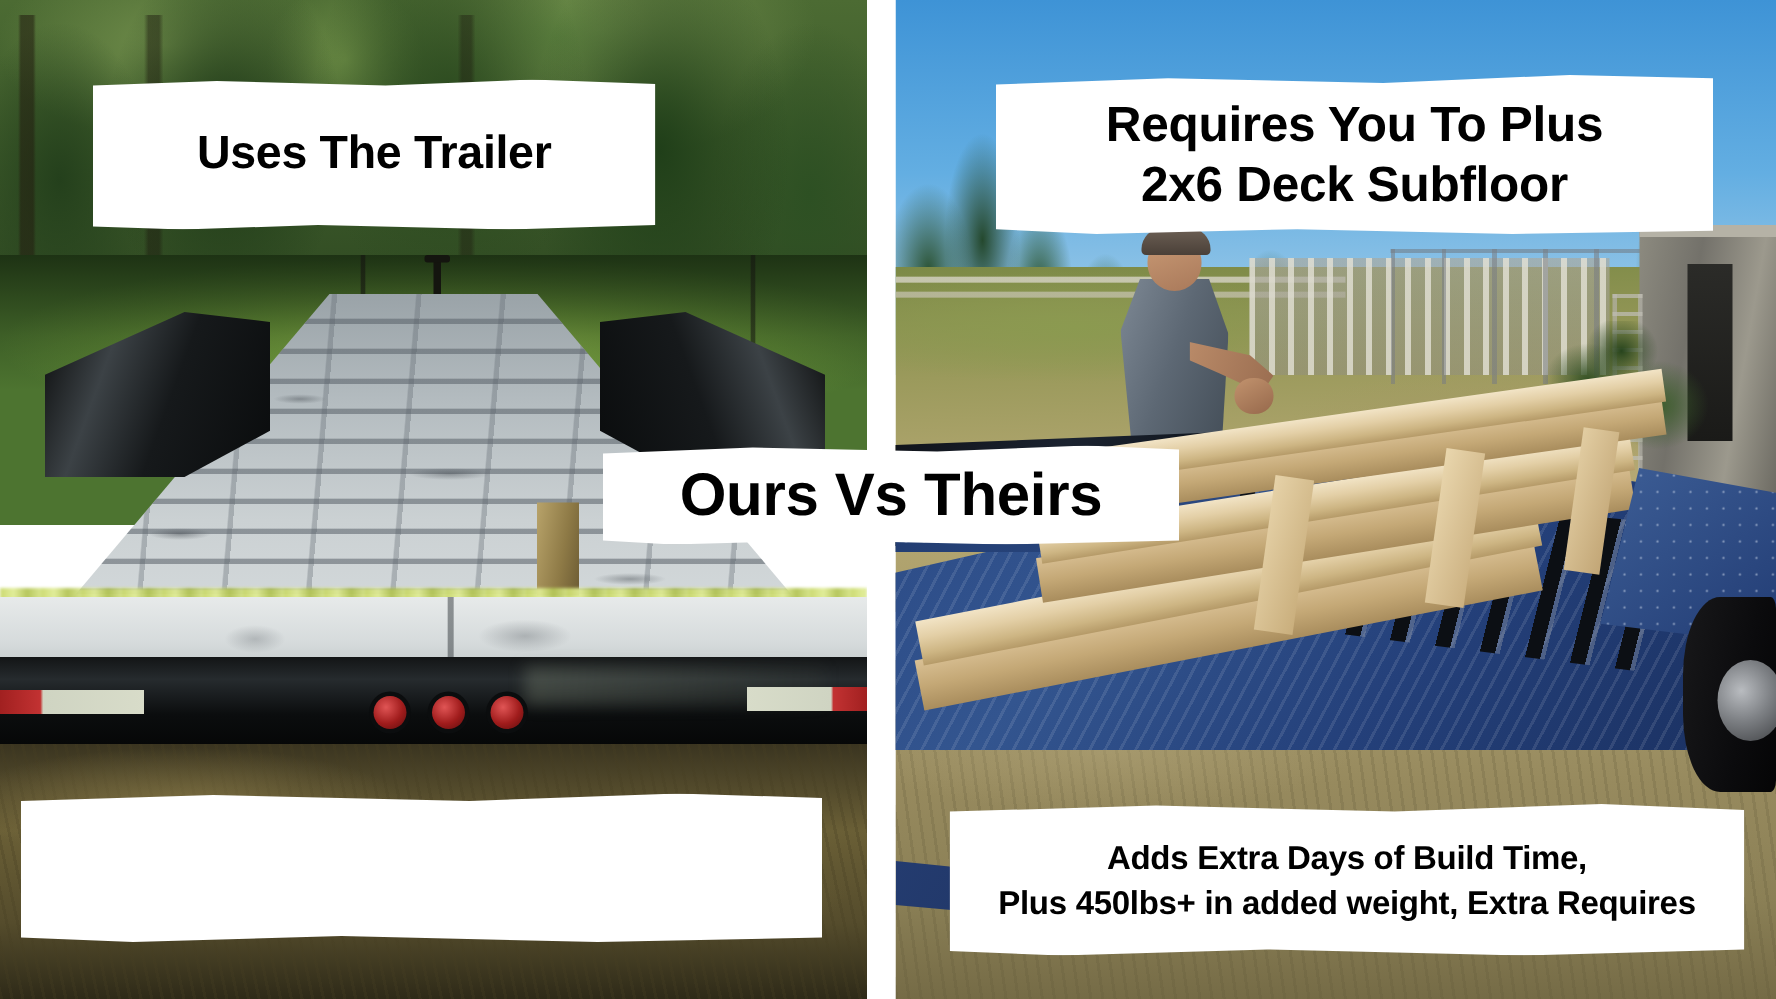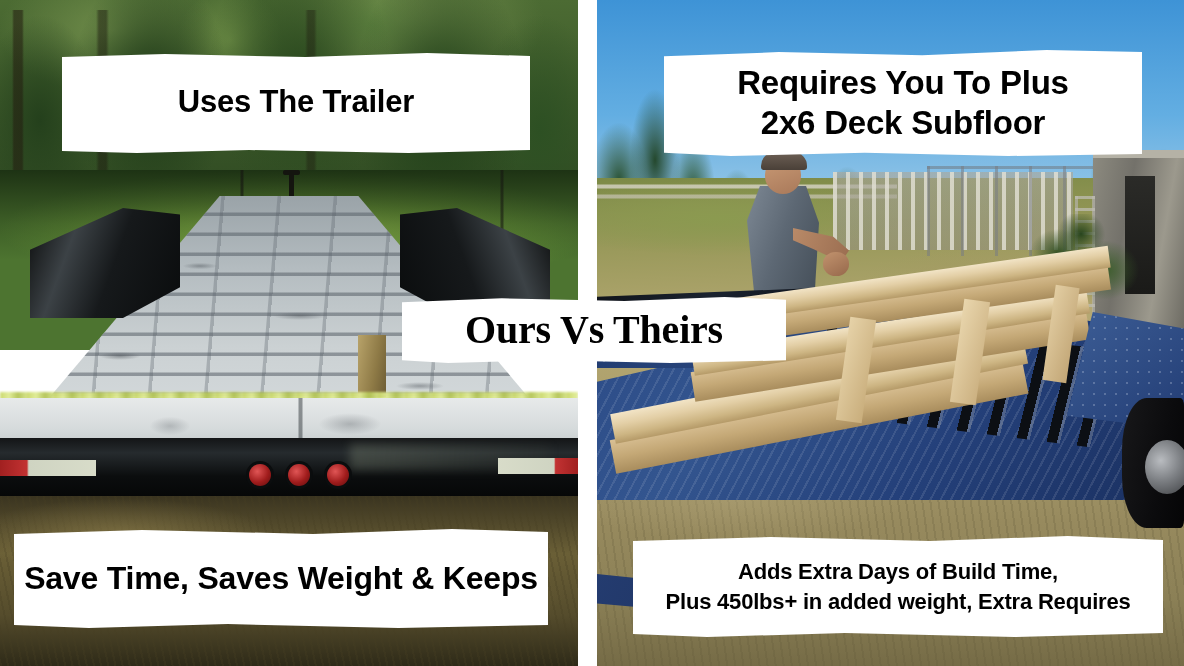--- a/index.html
+++ b/index.html
@@ -411,36 +411,35 @@
     text-align: center;
     color: #000000;
     font-weight: bold;
     line-height: 1.22;
     letter-spacing: -0.2px;
     filter: drop-shadow(0 1px 2px rgba(0,0,0,0.35));
   }
   .banner .line { display: block; white-space: nowrap; }
 
   #banner-top-left {
-    left: 62px; top: 53px; width: 468px; height: 100px;
+    left: 62px; top: 53px; width: 375px; height: 100px;
     font-size: 31px;
     padding-bottom: 2px;
     clip-path: polygon(0% 4%, 22% 1%, 52% 4%, 78% 0%, 100% 3%, 100% 97%, 74% 100%, 40% 97%, 16% 100%, 0% 98%);
     gap: 16px;
   }
   #banner-top-right {
     left: 664px; top: 50px; width: 478px; height: 106px;
     font-size: 33px;
     clip-path: polygon(0% 6%, 24% 2%, 54% 5%, 80% 0%, 100% 2%, 100% 98%, 72% 100%, 42% 97%, 14% 100%, 0% 97%);
   }
   #banner-center {
     left: 402px; top: 297px; width: 384px; height: 66px;
     font-size: 40px;
     clip-path: polygon(0% 8%, 26% 2%, 58% 6%, 84% 0%, 100% 4%, 100% 96%, 70% 100%, 38% 96%, 12% 100%, 0% 96%);
-    font-family: Liberation Serif, serif;
   }
   #banner-bottom-left {
     left: 14px; top: 529px; width: 534px; height: 99px;
     font-size: 32px;
     clip-path: polygon(0% 5%, 24% 1%, 56% 5%, 82% 0%, 100% 3%, 100% 97%, 72% 100%, 40% 96%, 14% 100%, 0% 97%);
   }
   #banner-bottom-right {
     left: 633px; top: 536px; width: 530px; height: 101px;
     font-size: 22px;
     line-height: 1.34;
@@ -524,21 +523,20 @@
   <div class="banner" id="banner-top-right">
     <span class="line">Requires You To Plus</span>
     <span class="line">2x6 Deck Subfloor</span>
   </div>
 
   <div class="banner" id="banner-center">
     <span class="line">Ours Vs Theirs</span>
   </div>
 
   <div class="banner" id="banner-bottom-left">
-    <span class="line">Save Time, Saves Weight &amp; Keeps</span>
   </div>
 
   <div class="banner" id="banner-bottom-right">
     <span class="line">Adds Extra Days of Build Time,</span>
     <span class="line">Plus 450lbs+ in added weight, Extra Requires</span>
   </div>
 
 </div>
 
 </body></html>

